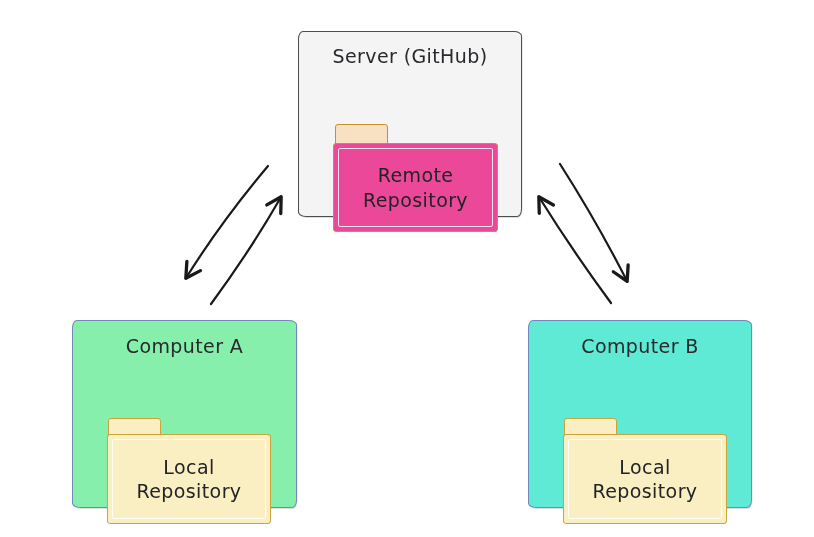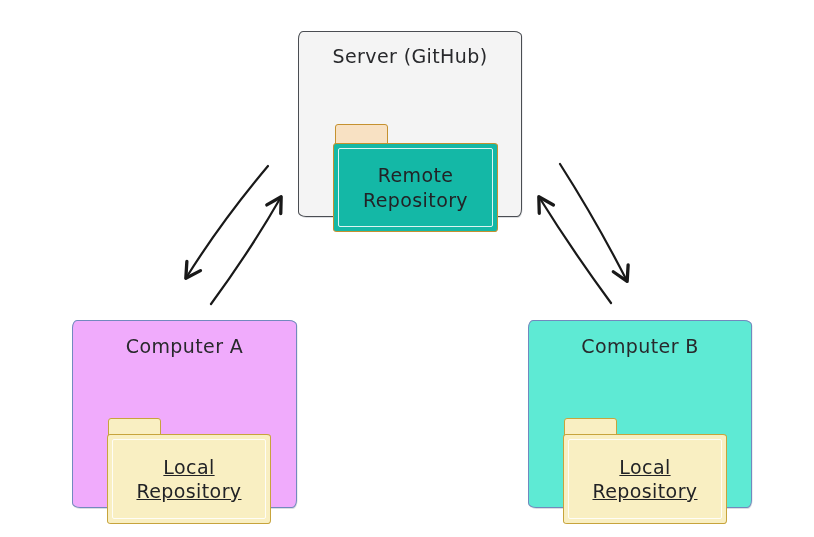--- a/index.html
+++ b/index.html
@@ -66,21 +66,21 @@
     width: 88%;
   }
   
   .server-box { left: 298px; top: 31px; width: 224px; height: 186px; }
   .server-box .folder-tab  { left: 36px; top: 57px; width: 53px; height: 26px; }
   .server-box .folder-body { left: 34px; top: 76px; width: 165px; height: 89px; }
   
   .computer-a-box { left: 72px;  top: 320px; width: 225px; height: 188px; }
   .computer-b-box { left: 528px; top: 320px; width: 224px; height: 188px; }
   .computer-box .folder-tab  { left: 35px; top: 61px; width: 53px; height: 23px; }
-  .computer-box .folder-body { left: 34px; top: 77px; width: 164px; height: 90px; text-decoration: underline; }
+  .computer-box .folder-body { left: 34px; top: 77px; width: 164px; height: 90px; }
   
   #arrow-layer {
     position: absolute;
     left: 0; top: 0;
     width: 814px; height: 537px;
     z-index: 5;
     pointer-events: none;
   }
   .arrow {
     fill: none;
@@ -98,28 +98,28 @@
 </style>
 </head>
 <body style="background-color: rgb(255, 255, 255);">
 
 <div id="canvas">
 
   <div class="node-box server-box" style="background-color: rgb(244, 244, 244); border-color: rgb(74, 77, 82);">
     <div class="node-title">Server (GitHub)</div>
     <div class="folder">
       <div class="folder-tab" style="background-color: rgb(248, 225, 195); border-color: rgb(197, 145, 47);"></div>
-      <div class="folder-body" style="background-color: #14b8a6; border-color: rgb(197, 145, 47);">
+      <div class="folder-body" style="background-color: #ec4899; border-color: rgb(197, 145, 47);">
         <div class="folder-inner"></div>
         <div class="folder-label">Remote Repository</div>
       </div>
     </div>
   </div>
 
-  <div class="node-box computer-box computer-a-box" style="background-color: #f0abfc; border-color: rgb(114, 137, 190);">
+  <div class="node-box computer-box computer-a-box" style="background-color: #86efac; border-color: rgb(114, 137, 190);">
     <div class="node-title">Computer A</div>
     <div class="folder">
       <div class="folder-tab" style="background-color: rgb(249, 239, 194); border-color: rgb(199, 164, 60);"></div>
       <div class="folder-body" style="background-color: rgb(249, 239, 194); border-color: rgb(199, 164, 60);">
         <div class="folder-inner"></div>
         <div class="folder-label">Local Repository</div>
       </div>
     </div>
   </div>
 

